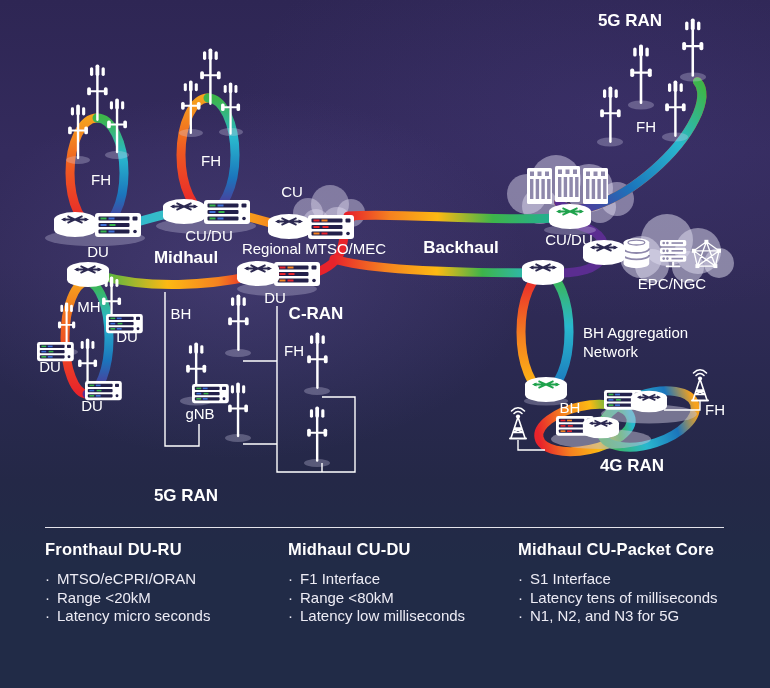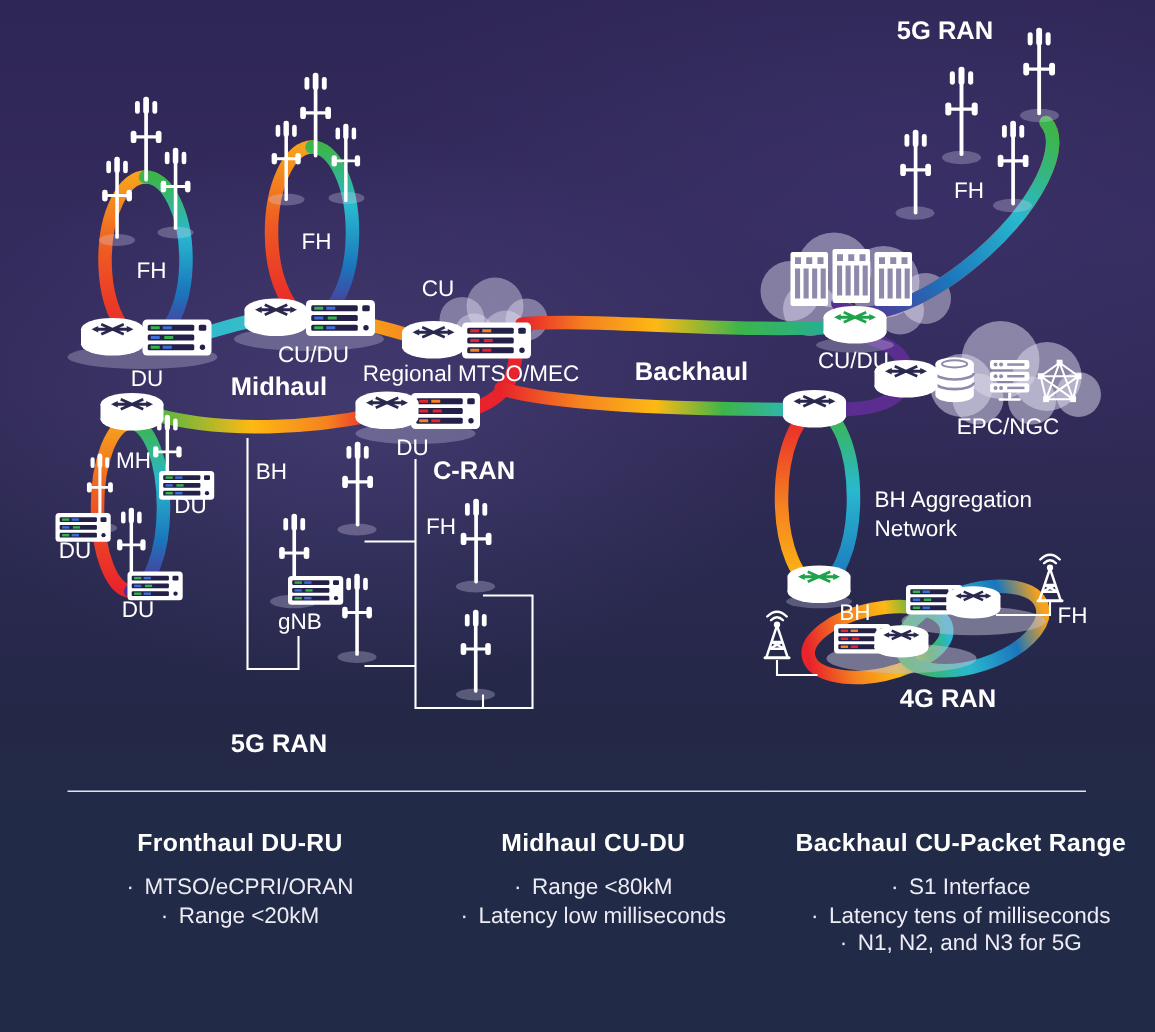--- a/index.html
+++ b/index.html
@@ -9,21 +9,21 @@
       radial-gradient(ellipse 430px 270px at 31% 40%, rgba(113,100,176,.26), transparent 68%),
       radial-gradient(ellipse 520px 300px at 78% 16%, rgba(84,70,146,.20), transparent 70%),
       linear-gradient(180deg,#2e2654 0%,#342b5d 22%,#322b59 38%,#2a2950 54%,#242847 70%,#212b47 82%,#212b47 100%);}
   svg{position:absolute;left:0;top:0;}
   .lbl{font:15px "Liberation Sans",sans-serif;fill:#ffffff;}
   .lbl-b{font:700 17px "Liberation Sans",sans-serif;fill:#ffffff;}
   .tube{fill:none;stroke-width:9;stroke-linecap:round;}
   .wline{fill:none;stroke:#ffffff;stroke-width:1.4;}
   .legend{position:absolute;left:0;top:527px;width:770px;height:161px;}
   .legend-divider{position:absolute;left:45px;top:0;width:679px;border-top:1.5px solid rgba(244,243,250,.92);}
-  .legend-col{position:absolute;top:26px;color:#fff;text-align:center;}
+  .legend-col{position:absolute;top:13px;color:#fff;}
   .legend-col h3{margin:0 0 11px 0;font-size:16.5px;font-weight:700;letter-spacing:.2px;}
   .legend-col ul{margin:0;padding:0;list-style:none;font-size:15px;line-height:18.5px;color:#edecf5;}
   .legend-col .b{margin-right:7px;}
 </style>
 </head>
 <body>
 
 <div class="stage">
 <svg width="770" height="688" viewBox="0 0 770 688">
   <defs>
@@ -399,33 +399,35 @@
 </svg>
 
 <div class="legend">
   <div class="legend-divider"></div>
 
   <div class="legend-col" style="left:45px;width:230px">
     <h3>Fronthaul DU-RU</h3>
     <ul>
       <li><span class="b">·</span><span>MTSO/eCPRI/ORAN</span></li>
       <li><span class="b">·</span><span>Range &lt;20kM</span></li>
+      <li><span class="b">·</span><span>Latency micro seconds</span></li>
     </ul>
   </div>
 
   <div class="legend-col" style="left:288px;width:215px">
     <h3>Midhaul CU-DU</h3>
     <ul>
+      <li><span class="b">·</span><span>F1 Interface</span></li>
       <li><span class="b">·</span><span>Range &lt;80kM</span></li>
       <li><span class="b">·</span><span>Latency low milliseconds</span></li>
     </ul>
   </div>
 
   <div class="legend-col" style="left:518px;width:245px">
-    <h3>Backhaul CU-Packet Range</h3>
+    <h3>Midhaul CU-Packet Core</h3>
     <ul>
       <li><span class="b">·</span><span>S1 Interface</span></li>
       <li><span class="b">·</span><span>Latency tens of milliseconds</span></li>
       <li><span class="b">·</span><span>N1, N2, and N3 for 5G</span></li>
     </ul>
   </div>
 </div>
 </div>
 
 </body></html>

